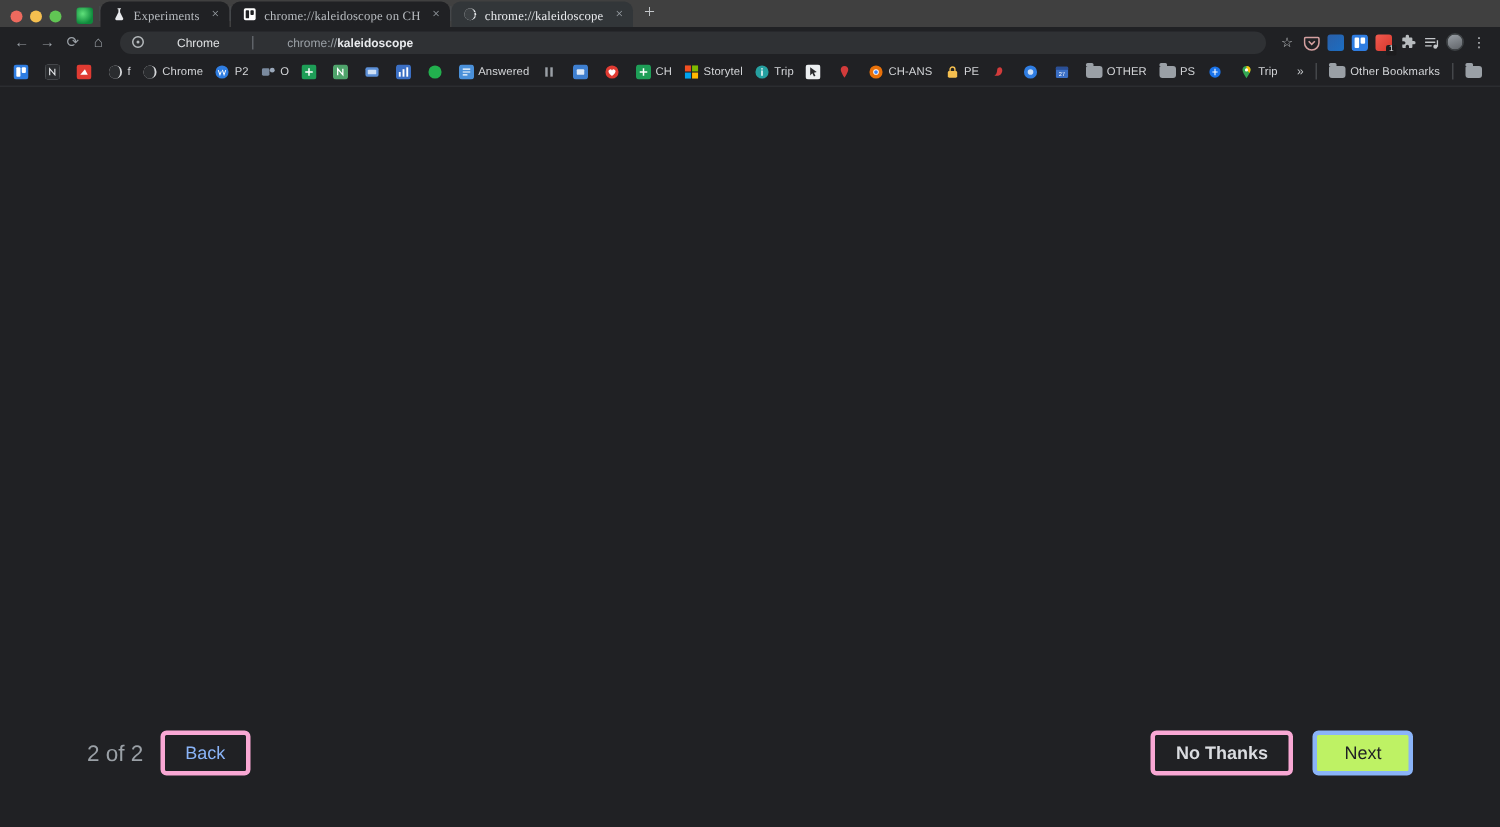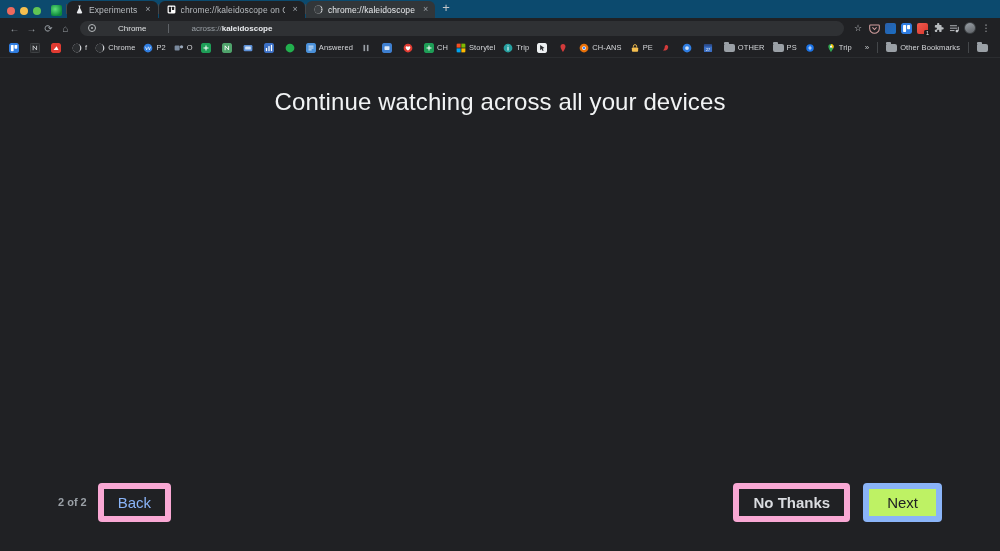--- a/index.html
+++ b/index.html
@@ -5,23 +5,24 @@
   * { margin:0; padding:0; box-sizing:border-box; }
   html, body {
     width:1000px; height:551px;
     background:#202124;
     font-family:"Liberation Sans", sans-serif;
     overflow:hidden;
   }
 
   
   .tabstrip {
-    height:18px; background:#0c4a6e;
+    height:18px; background:#404040;
     display:flex; align-items:flex-end;
     position:relative;
+    font-family:Liberation Serif, serif;
   }
   .traffic { display:flex; align-items:center; gap:5px; padding:0 6px 3px 7px; }
   .light { width:8px; height:8px; border-radius:50%; }
   .light.red { background:#ed6a5e; }
   .light.yellow { background:#f5bf4f; }
   .light.green { background:#61c554; }
   .appicon {
     width:11px; height:11px; margin:0 4px 2px 4px;
     border-radius:2px;
     background:radial-gradient(circle at 38% 38%, #5fe07a, #0f8a3c 70%);
@@ -128,27 +129,27 @@
     text-align:center; color:#f1f3f4;
     font-size:24px; font-weight:400; letter-spacing:.1px;
     margin-top:30px;
   }
   .footer {
     position:absolute; left:0; right:0; bottom:0;
     height:70px; display:flex; align-items:center;
     padding:0 58px 28px 58px;
   }
   .footer-left { display:flex; align-items:center; gap:11px; }
-  .stepcount { font-size:11px; color:#9aa0a6;font-weight:bold; }
+  .stepcount { font-size:15px; color:#9aa0a6; }
   .footer-right { margin-left:auto; display:flex; align-items:center; gap:13px; }
   .btn {
     font-family:"Liberation Sans", sans-serif;
-    font-size:15px; line-height:1;
+    font-size:12px; line-height:1;
     padding:6px 14px; border-radius:4px;
-    border:6px solid #f9a8d4; background:transparent;
+    border:3px solid #f9a8d4; background:transparent;
     white-space:nowrap;
   }
   .btn-back { color:#8ab4f8; }
   .btn-nothanks { color:#dadce0;font-weight:bold; }
   .btn-next {
     background:#bef264; border-color:#8ab4f8; color:#202124;
     padding:6px 18px;
   }
 </style>
 </head>
@@ -199,21 +200,21 @@
 <div class="toolbar">
   <span class="navbtn">←</span>
   <span class="navbtn">→</span>
   <span class="navbtn">⟳</span>
   <span class="navbtn">⌂</span>
 
   <div class="omnibox">
     <span class="chip-icon"></span>
     <span class="chrome-label">Chrome</span>
     <span class="divider"></span>
-    <span class="url"><span>across://</span><b>kaleidoscope</b></span>
+    <span class="url"><span>chrome://</span><b>kaleidoscope</b></span>
   </div>
 
   <span class="tbicon">☆</span>
   <span class="tbicon">
     <svg width="11" height="11" viewBox="0 0 16 16">
         <path d="M2 3h12a1 1 0 011 1v4a7 7 0 01-14 0V4a1 1 0 011-1z" fill="none" stroke="#d4a0a0" stroke-width="1.5"></path>
         <path d="M5 6.5L8 9.5l3-3" fill="none" stroke="#d4a0a0" stroke-width="1.5"></path>
       </svg>
   </span>
   <span class="tbicon">
@@ -467,21 +468,20 @@
     <span class="lbl">Other Bookmarks</span>
   </div>
   <span class="bmsep"></span>
   <div class="bm">
     <span class="folder"></span>
     <span class="lbl"></span>
   </div>
 </div>
 
 <div class="page">
-  <h1 class="headline">Continue watching across all your devices</h1>
 
   <div class="footer">
     <div class="footer-left">
       <span class="stepcount">2 of 2</span>
       <button class="btn btn-back">Back</button>
     </div>
     <div class="footer-right">
       <button class="btn btn-nothanks">No Thanks</button>
       <button class="btn btn-next">Next</button>
     </div>

